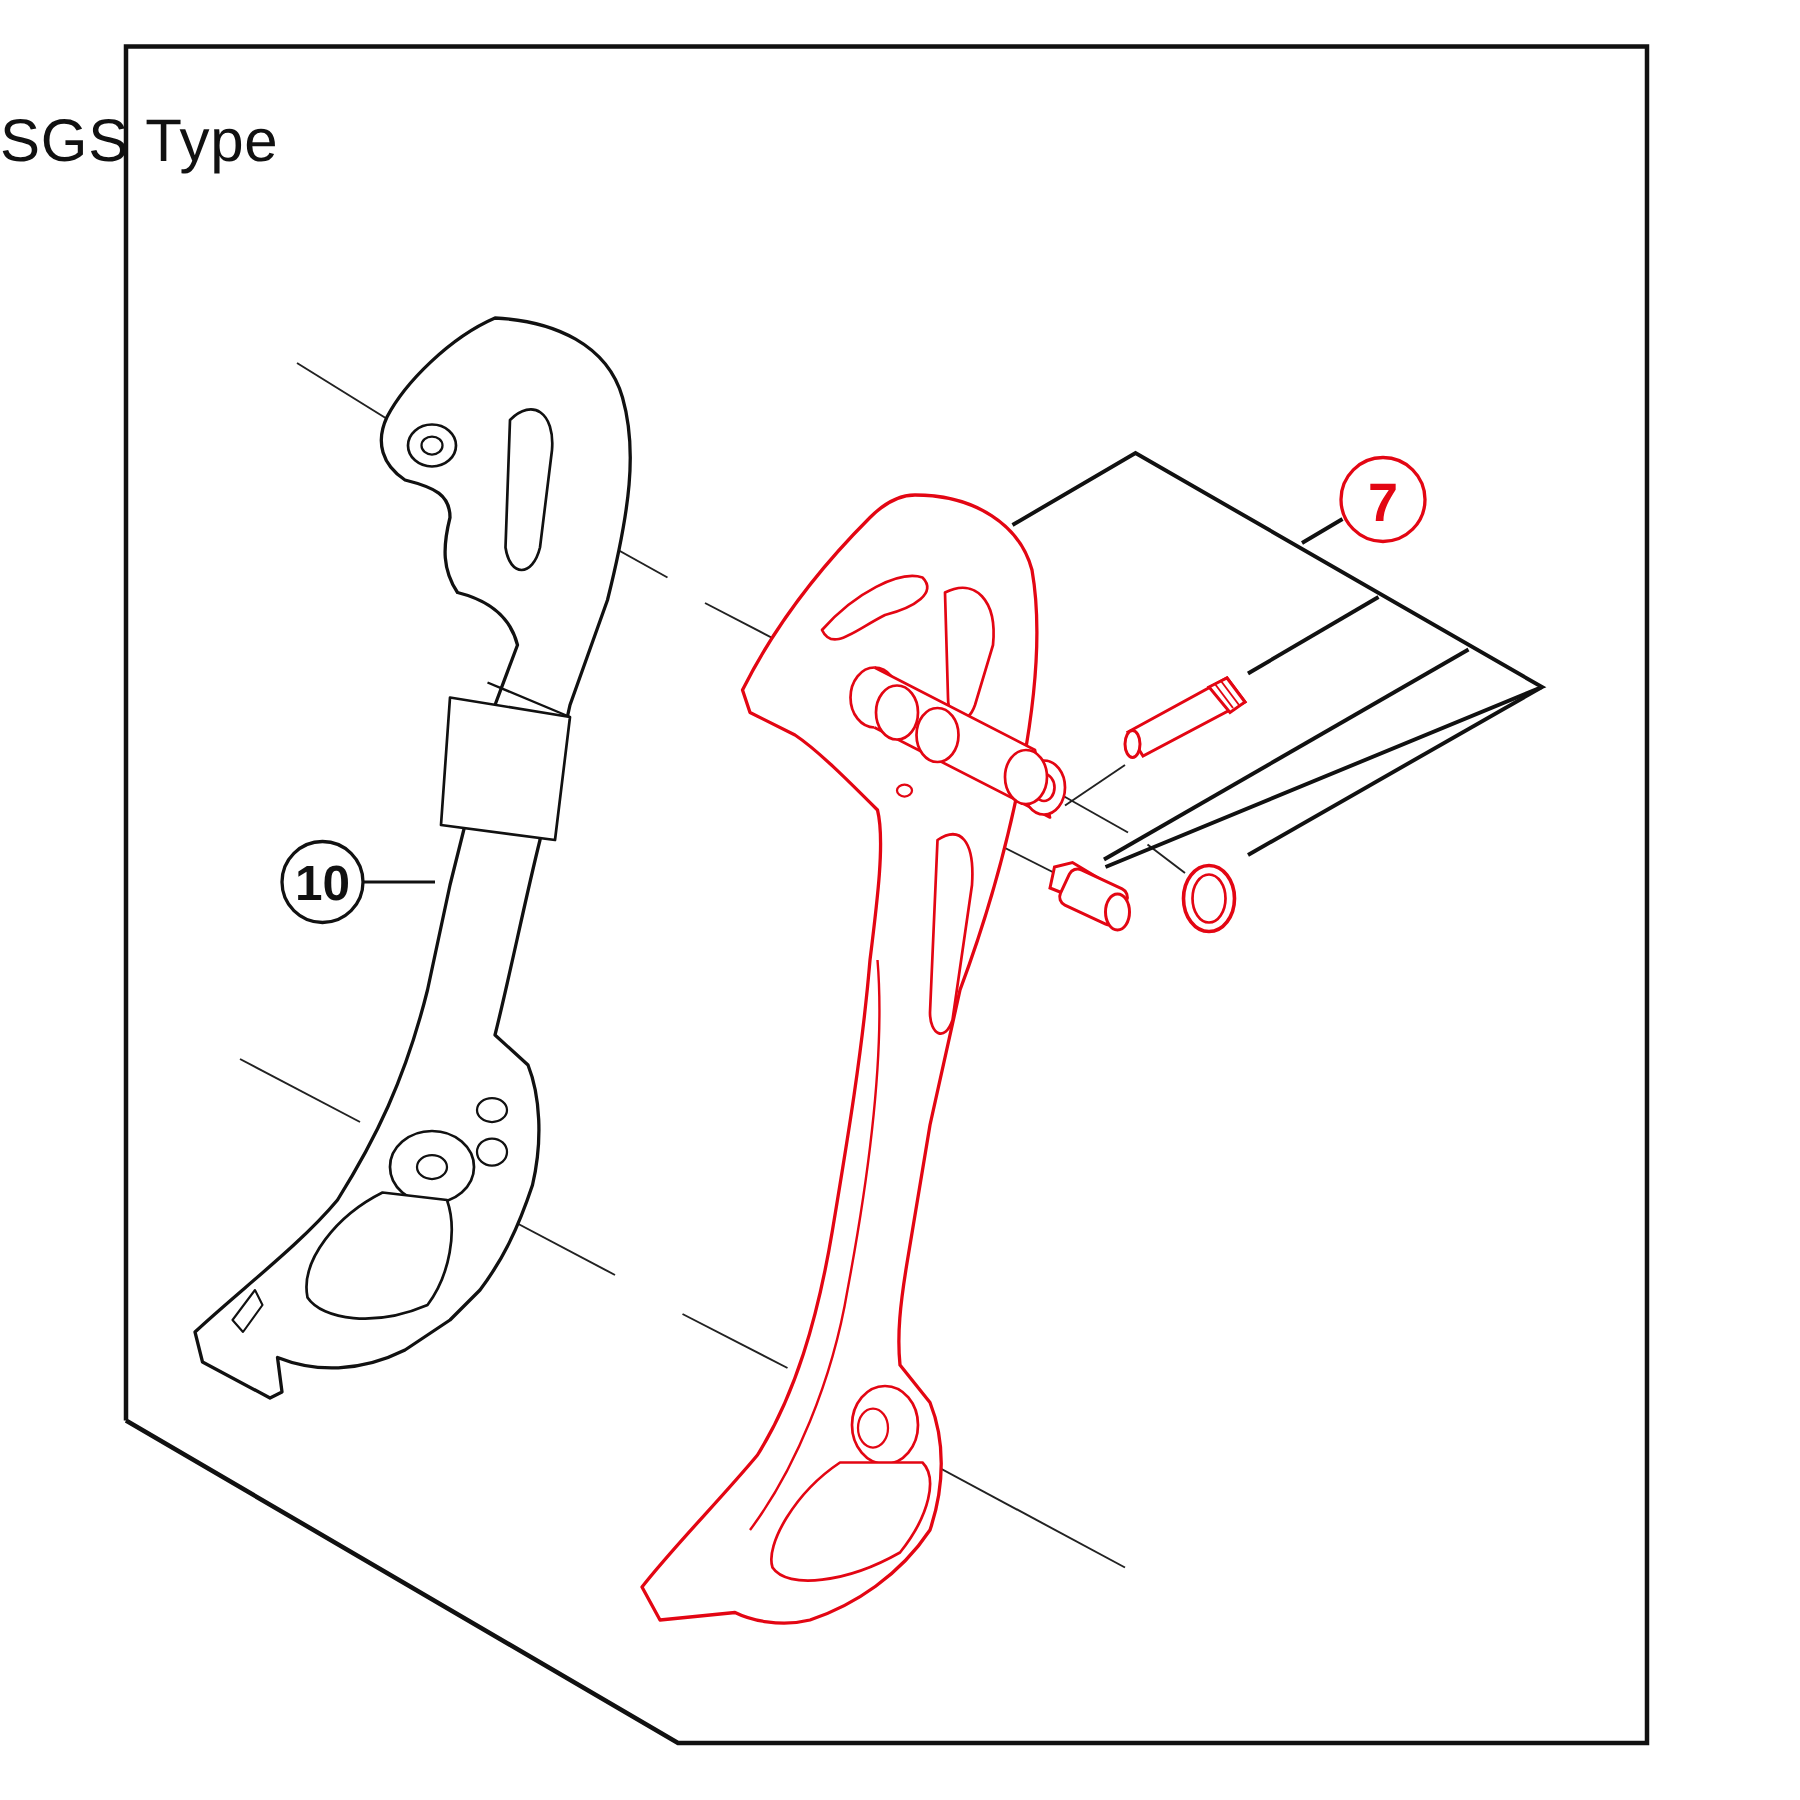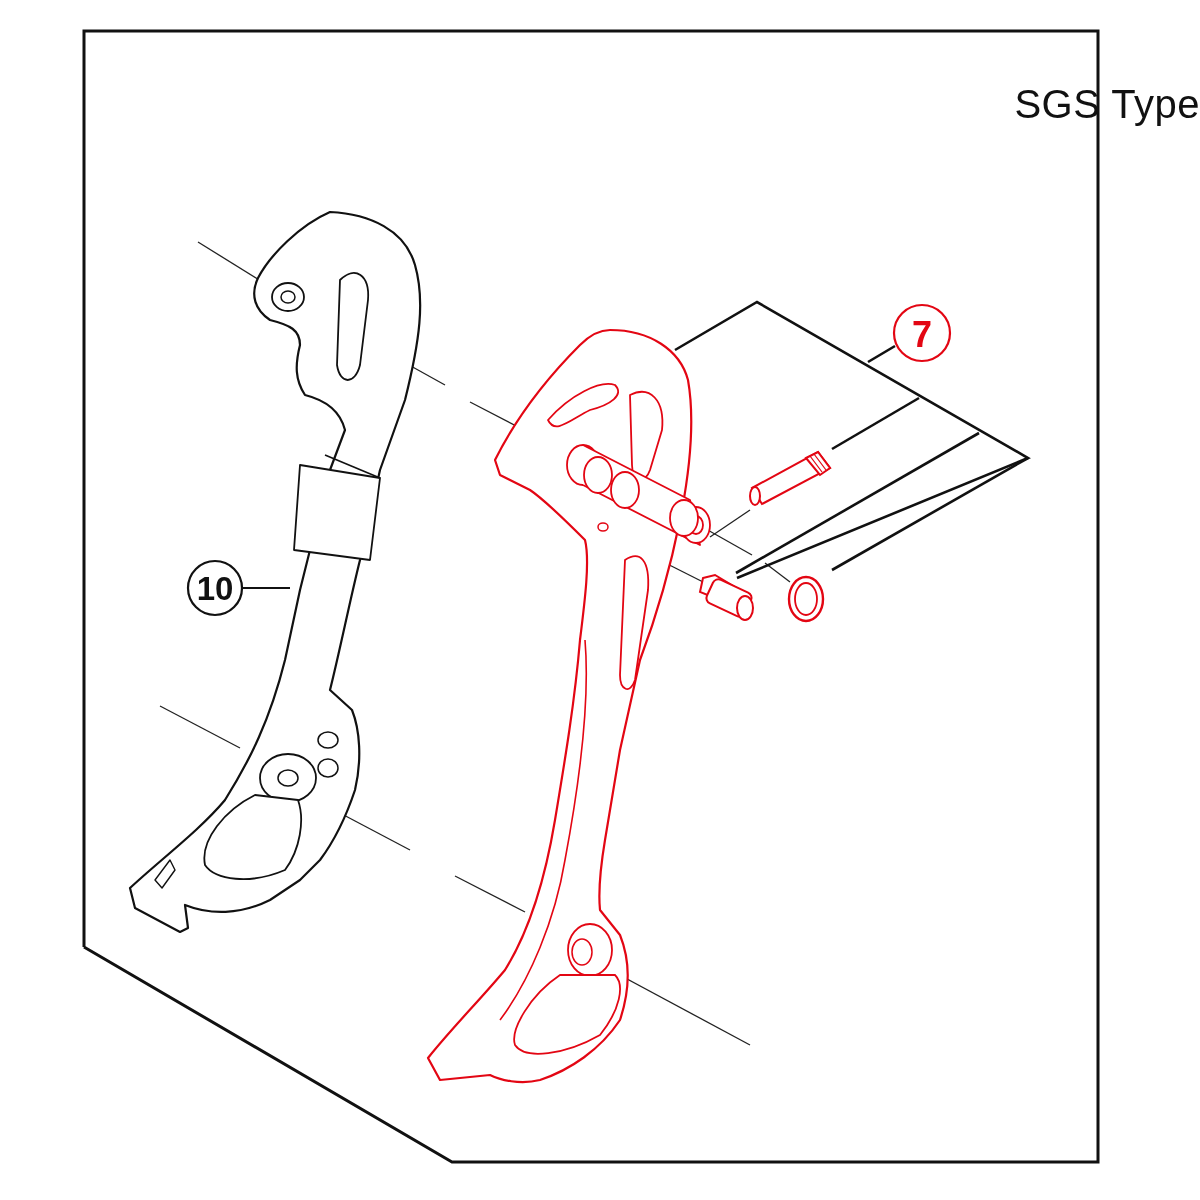--- a/index.html
+++ b/index.html
@@ -1,19 +1,19 @@
 <!DOCTYPE html>
 <html><head>
 <meta charset="utf-8">
 <style>
   html, body { margin: 0; padding: 0; background: #ffffff; }
   body { width: 1200px; height: 1200px; position: relative; overflow: hidden; }
   .canvas { position: absolute; left: 0; top: 0; width: 1200px; height: 1200px; }
   .title {
-    position: absolute; left: 0; top: 82px; width: 1200px; text-align: right;
+    position: absolute; left: 0; top: 72px; width: 1200px; text-align: left;
     font-family: "Liberation Sans", sans-serif; font-size: 40px; color: #111111;
     letter-spacing: 0.5px;
   }
   .callout-text { font-family: "Liberation Sans", sans-serif; font-weight: bold; }
 </style>
 </head>
 <body>
 
 <div class="canvas">
   <div class="title">SGS Type</div>

